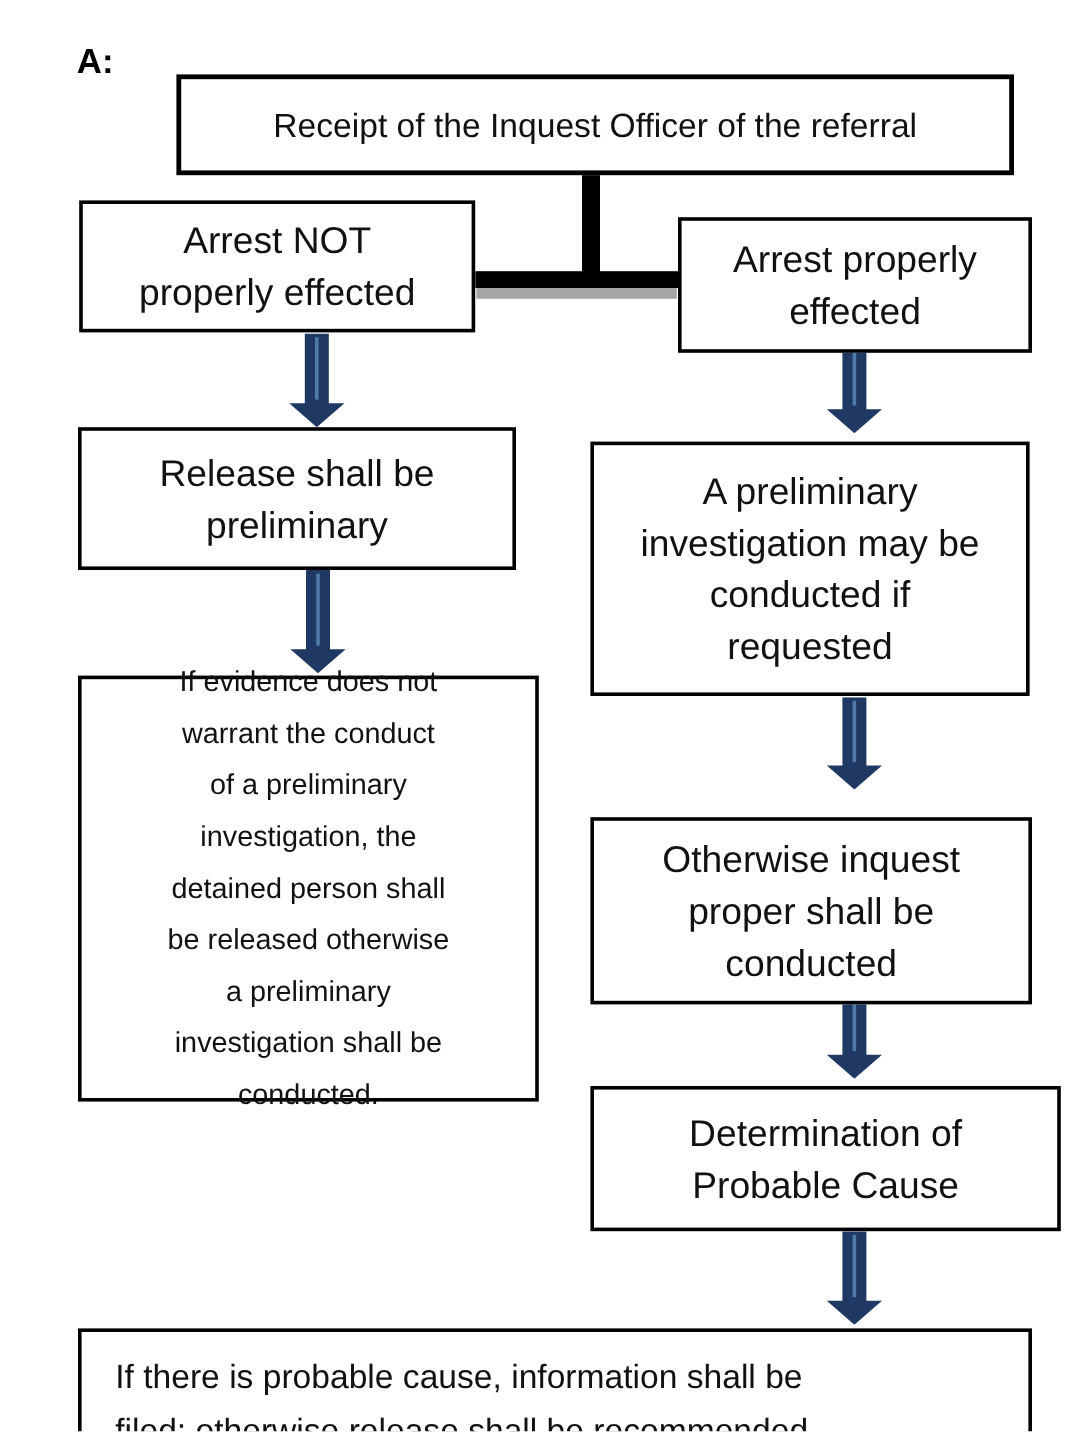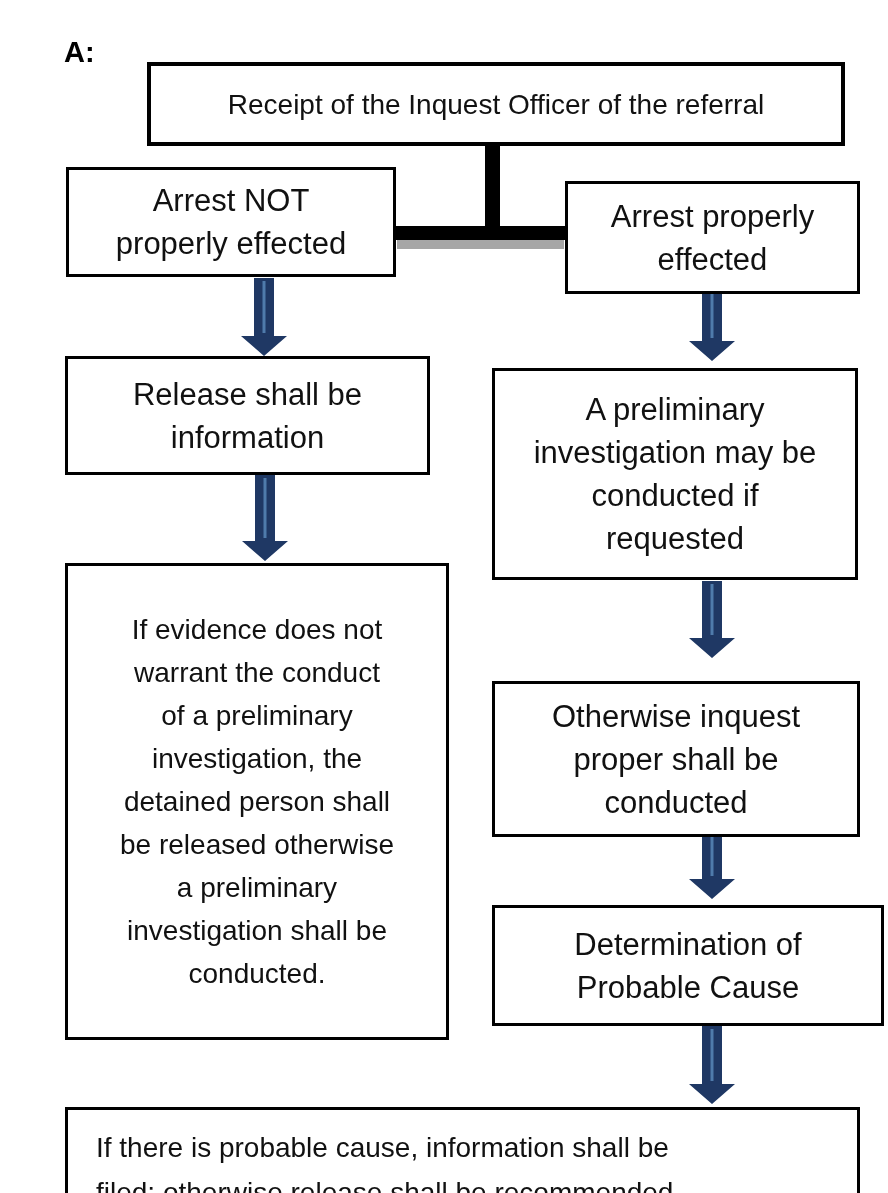--- a/index.html
+++ b/index.html
@@ -40,21 +40,21 @@
     text-align: left;
     align-items: flex-start;
     padding: 15px 28px;
     line-height: 45px;
     font-size: 28px;
   }
   #box-receipt      { left: 147px; top: 62px;  width: 698px; height: 84px;  font-size: 28px; }
   #box-arrest-not   { left: 66px;  top: 167px; width: 330px; height: 110px; }
   #box-arrest-prop  { left: 565px; top: 181px; width: 295px; height: 113px; }
   #box-release      { left: 65px;  top: 356px; width: 365px; height: 119px; }
-  #box-evidence     { left: 65px;  top: 563px; width: 384px; height: 477px; font-size: 28px; text-align: center; }
+  #box-evidence     { left: 65px;  top: 563px; width: 384px; height: 355px; font-size: 24px; text-align: center; }
   #box-prelim       { left: 492px; top: 368px; width: 366px; height: 212px; }
   #box-otherwise    { left: 492px; top: 681px; width: 368px; height: 156px; }
   #box-determine    { left: 492px; top: 905px; width: 392px; height: 121px; }
   #box-probable     { left: 65px;  top: 1107px; width: 795px; height: 130px; }
 
   .connector { position: absolute; background: #000000; z-index: 1; }
   #conn-vert  { left: 485px; top: 145px; width: 15px;  height: 95px; }
   #conn-horiz { left: 396px; top: 226px; width: 169px; height: 14px; }
   #conn-shadow{
     position: absolute;
@@ -70,21 +70,21 @@
 <div id="stage">
 
   <div class="panel-label">A:</div>
 
   <div class="node thick" id="box-receipt">Receipt of the Inquest Officer of the referral</div>
   <div class="node" id="box-arrest-not">Arrest NOT
 properly effected</div>
   <div class="node" id="box-arrest-prop">Arrest properly
 effected</div>
   <div class="node" id="box-release">Release shall be
-information</div>
+preliminary</div>
   <div class="node" id="box-evidence">If evidence does not
 warrant the conduct
 of a preliminary
 investigation, the
 detained person shall
 be released otherwise
 a preliminary
 investigation shall be
 conducted.</div>
   <div class="node" id="box-prelim">A preliminary

